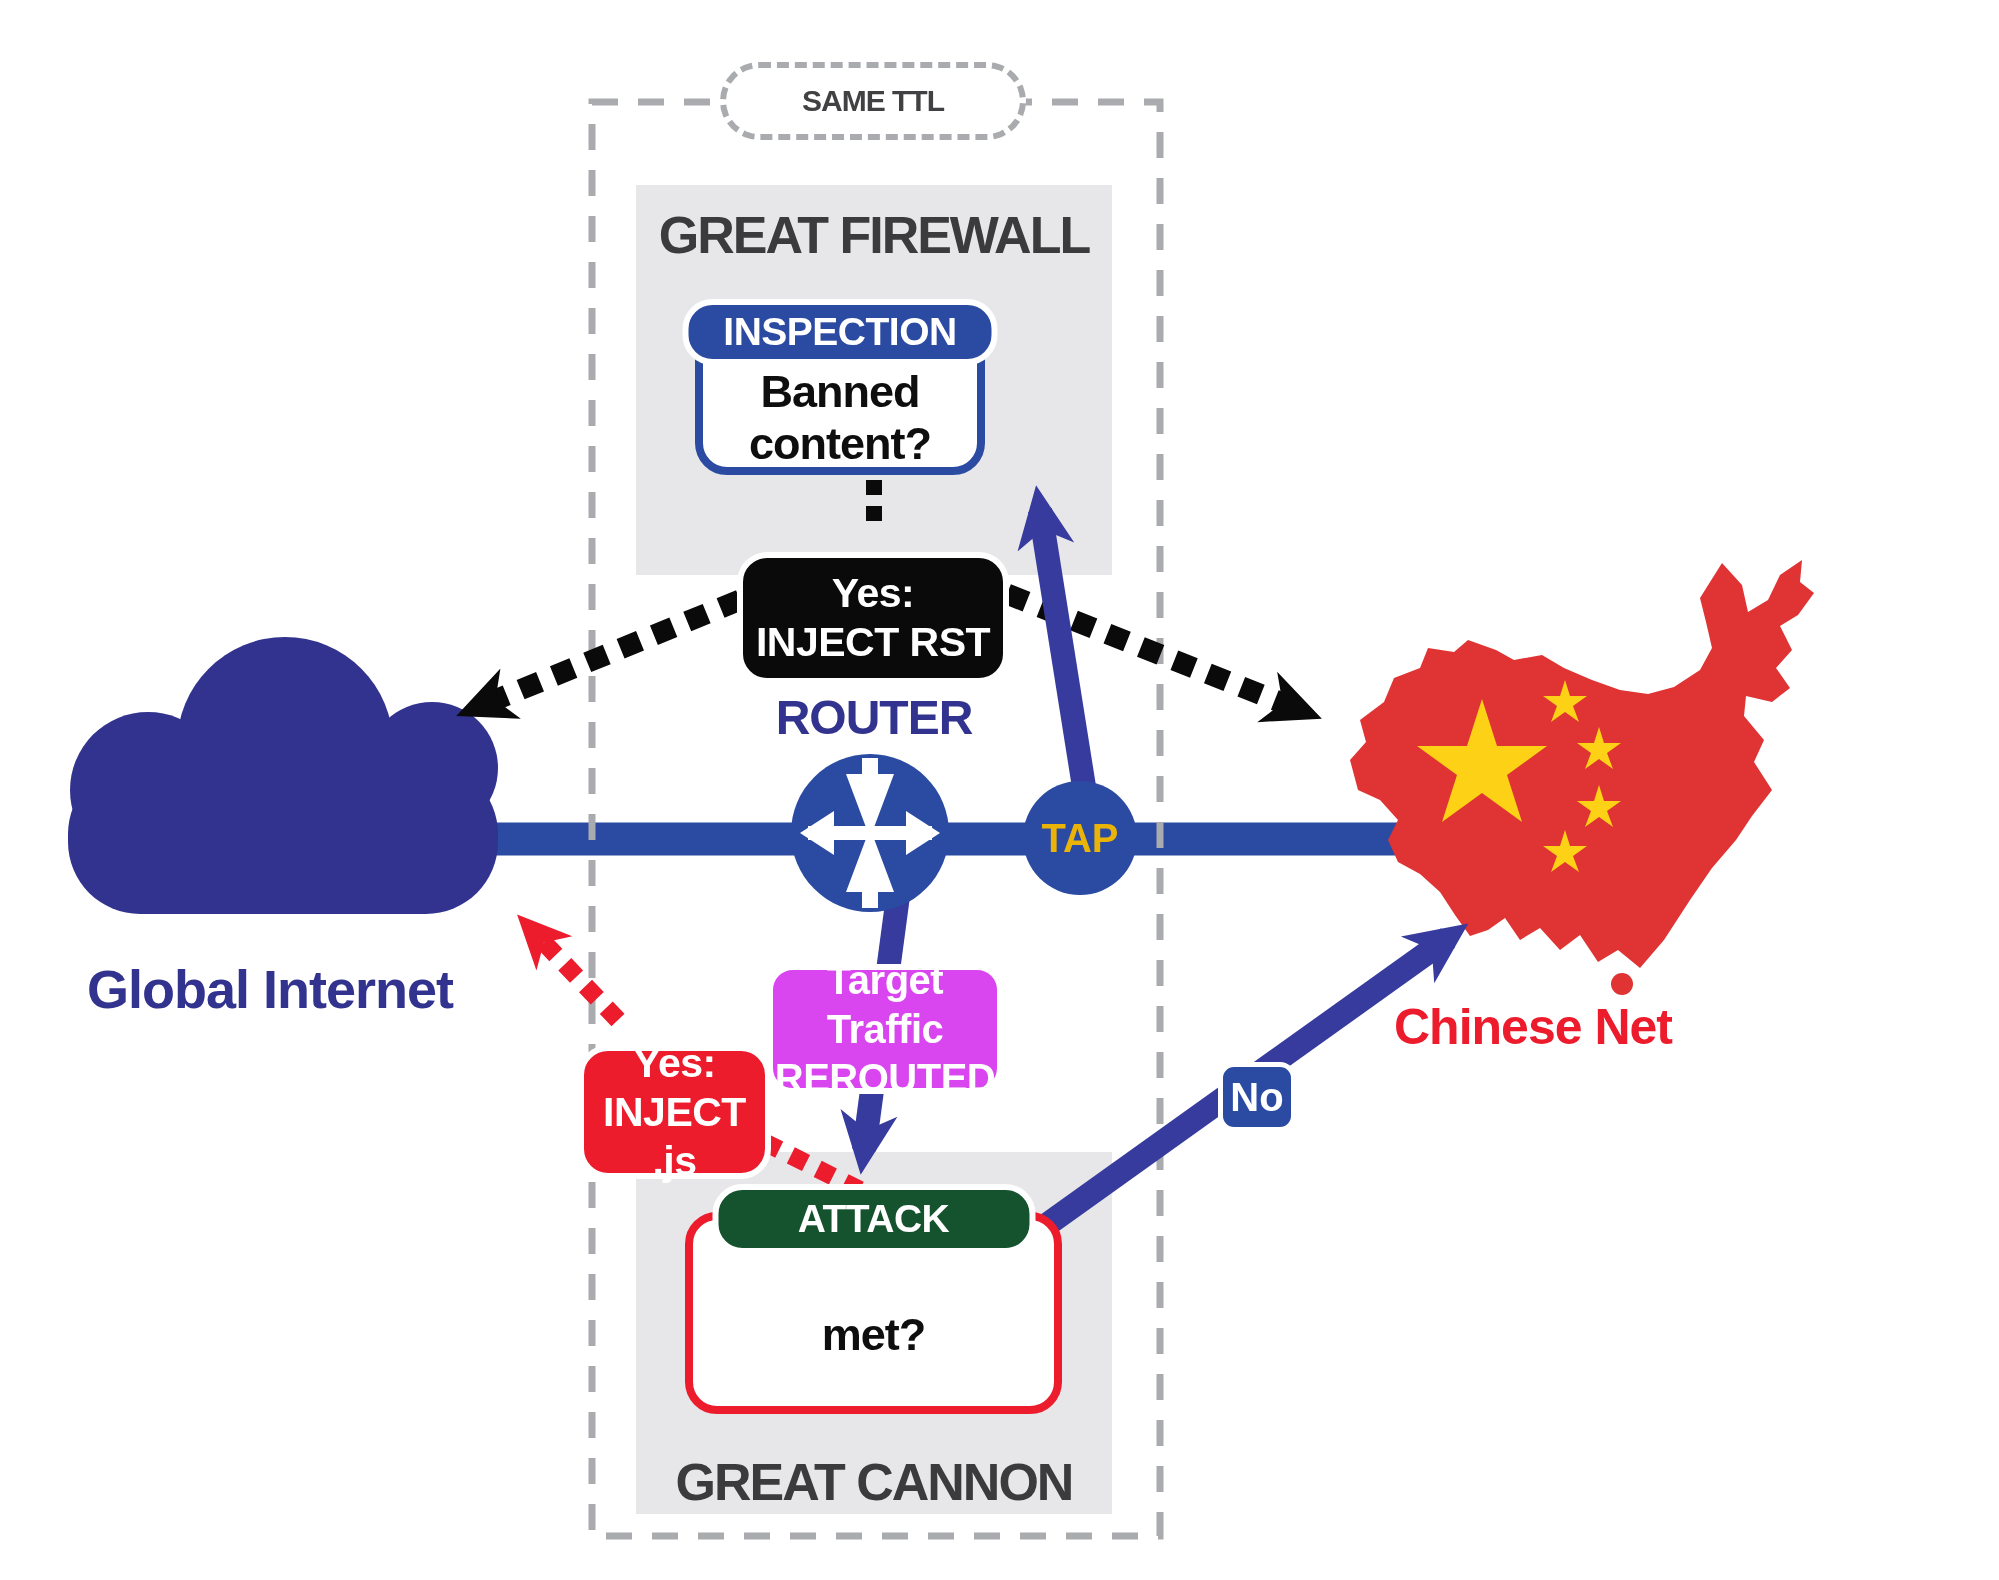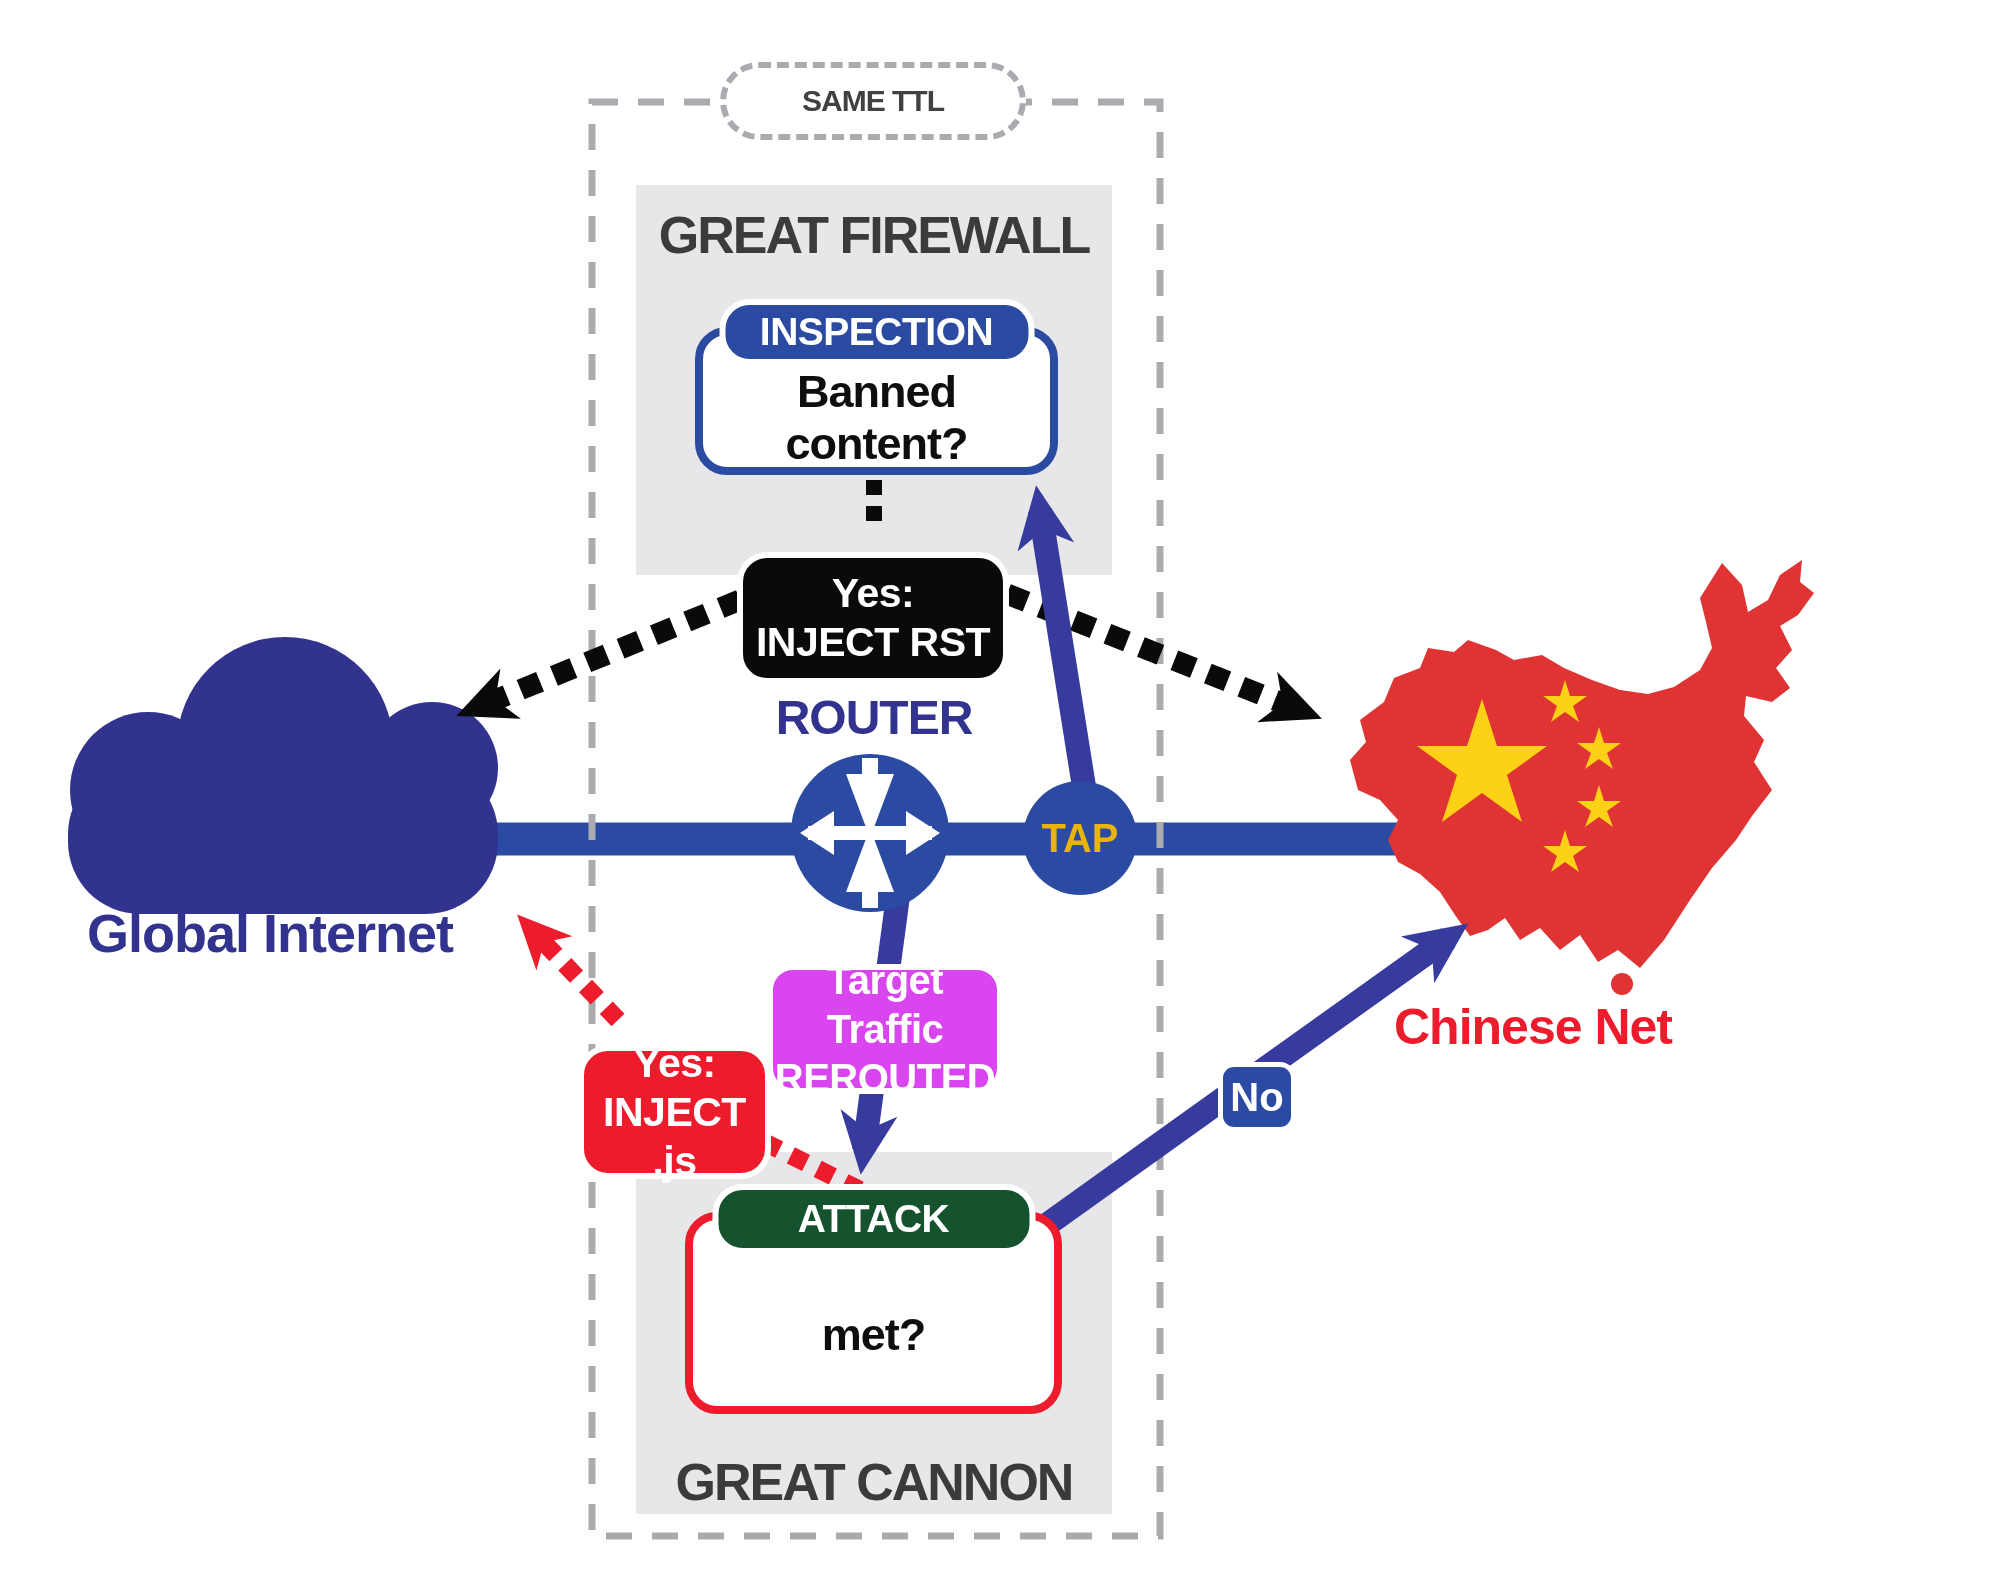--- a/index.html
+++ b/index.html
@@ -17,21 +17,21 @@
     color:#3b3b3d;font-size:52px;letter-spacing:-2px;z-index:3;
   }
   #fw-title{top:20px;}
   #cn-title{bottom:2px;}
 
   .qbox{
     position:absolute;background:#fff;z-index:3;border-radius:32px;
     display:flex;flex-direction:column;align-items:center;justify-content:center;
     text-align:center;color:#0e0e0e;
   }
-  #banned-box{left:695px;top:327px;width:363px;height:148px;border:8px solid #2b4aa2;font-size:45px;padding-top:34px;letter-spacing:-1px;}
+  #banned-box{left:695px;top:327px;width:290px;height:148px;border:8px solid #2b4aa2;font-size:45px;padding-top:34px;letter-spacing:-1px;}
   #attack-box{left:685px;top:1212px;width:377px;height:202px;border:8px solid #ec1c2d;font-size:45px;line-height:54px;padding-top:44px;letter-spacing:-1px;}
 
   .pill{
     position:absolute;left:50%;transform:translateX(-50%);top:-36px;
     border:6px solid #fff;border-radius:30px;color:#fff;
     display:flex;align-items:center;justify-content:center;
     font-size:39px;letter-spacing:-0.5px;white-space:nowrap;z-index:4;
   }
   #inspection-pill{background:#2b4aa2;width:315px;height:66px;}
   #attack-pill{background:#14532d;width:323px;height:70px;}
@@ -41,21 +41,21 @@
     border:6px solid #fff;border-radius:30px;
     display:flex;flex-direction:column;justify-content:center;
     font-size:41px;line-height:49px;letter-spacing:-0.5px;margin-top:28px;
   }
   #inject-rst{left:737px;top:524px;width:272px;height:132px;background:#0a0a0a;}
   #inject-js{left:578px;top:1017px;width:193px;height:134px;background:#ec1c2d;}
   #reroute-box{left:767px;top:936px;width:236px;height:130px;background:#d946ef;border-radius:26px;font-size:40px;line-height:49px;}
 
   .floatlabel{position:absolute;text-align:center;z-index:3;letter-spacing:-1px;}
   #router-label{left:764px;top:690px;width:220px;font-size:48px;color:#32338e;}
-  #global-label{left:55px;top:902px;width:430px;font-size:54px;color:#32338e;}
+  #global-label{left:55px;top:958px;width:430px;font-size:54px;color:#32338e;}
   #chinese-label{left:1388px;top:998px;width:290px;font-size:50px;color:#ec1c2d;}
 
   #tap-node{
     position:absolute;left:1023px;top:781px;width:114px;height:114px;border-radius:50%;
     background:#2b4aa2;color:#eab308;font-size:40px;display:flex;align-items:center;justify-content:center;z-index:3;
   }
   #no-pill{
     position:absolute;left:1218px;top:1062px;width:78px;height:70px;border-radius:16px;
     background:#2b4aa2;border:5px solid #fff;color:#fff;font-size:40px;
     display:flex;align-items:center;justify-content:center;z-index:3;

